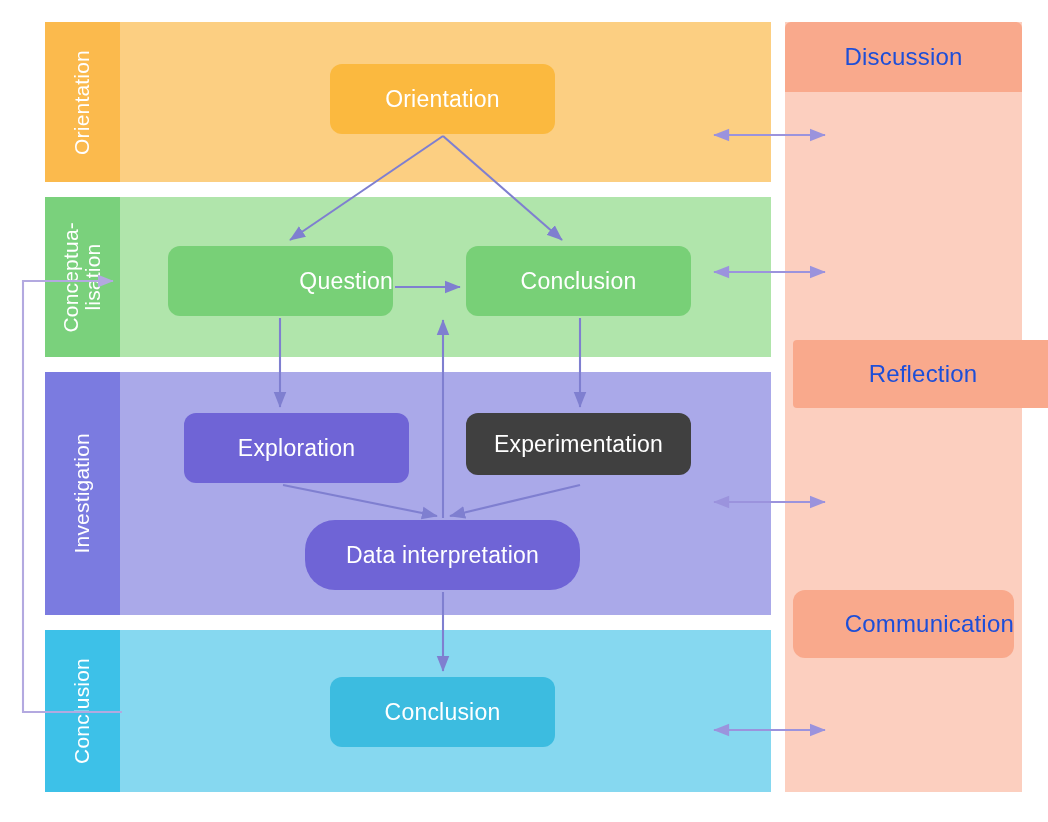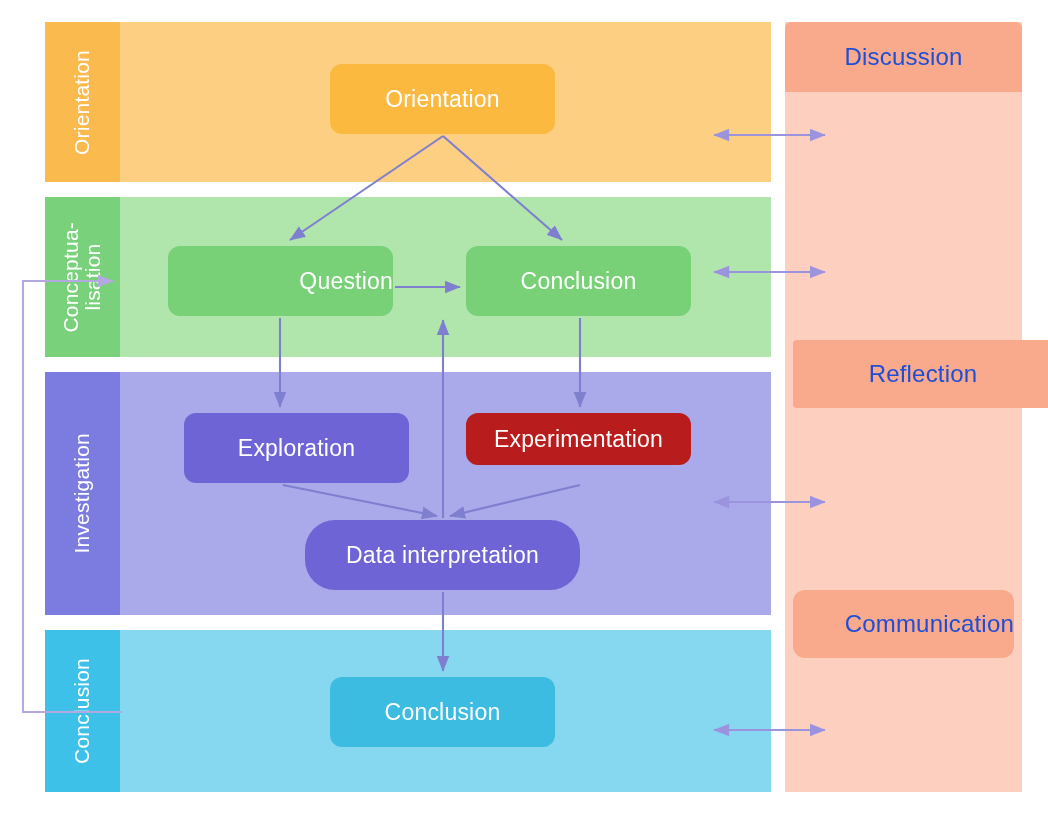--- a/index.html
+++ b/index.html
@@ -123,21 +123,21 @@
   </div>
   <div class="node" id="node-1" style="left: 168px; top: 246px; width: 225px; height: 70px; background: rgb(120, 208, 119); justify-content: flex-end;">
     <span>Question</span>
   </div>
   <div class="node" id="node-2" style="left: 466px; top: 246px; width: 225px; height: 70px; background: rgb(120, 208, 119);">
     <span>Conclusion</span>
   </div>
   <div class="node" id="node-3" style="left: 184px; top: 413px; width: 225px; height: 70px; background: rgb(111, 100, 214);">
     <span>Exploration</span>
   </div>
-  <div class="node" id="node-4" style="left: 466px; top: 413px; width: 225px; height: 52px; background: #b91c1c;">
+  <div class="node" id="node-4" style="left: 466px; top: 413px; width: 225px; height: 62px; background: #404040;">
     <span>Experimentation</span>
   </div>
   <div class="node" id="node-5" style="left: 305px; top: 520px; width: 275px; height: 70px; background: rgb(111, 100, 214); border-radius: 30px;">
     <span>Data interpretation</span>
   </div>
   <div class="node" id="node-6" style="left: 330px; top: 677px; width: 225px; height: 70px; background: rgb(60, 188, 224);">
     <span>Conclusion</span>
   </div>
 
 </div>

